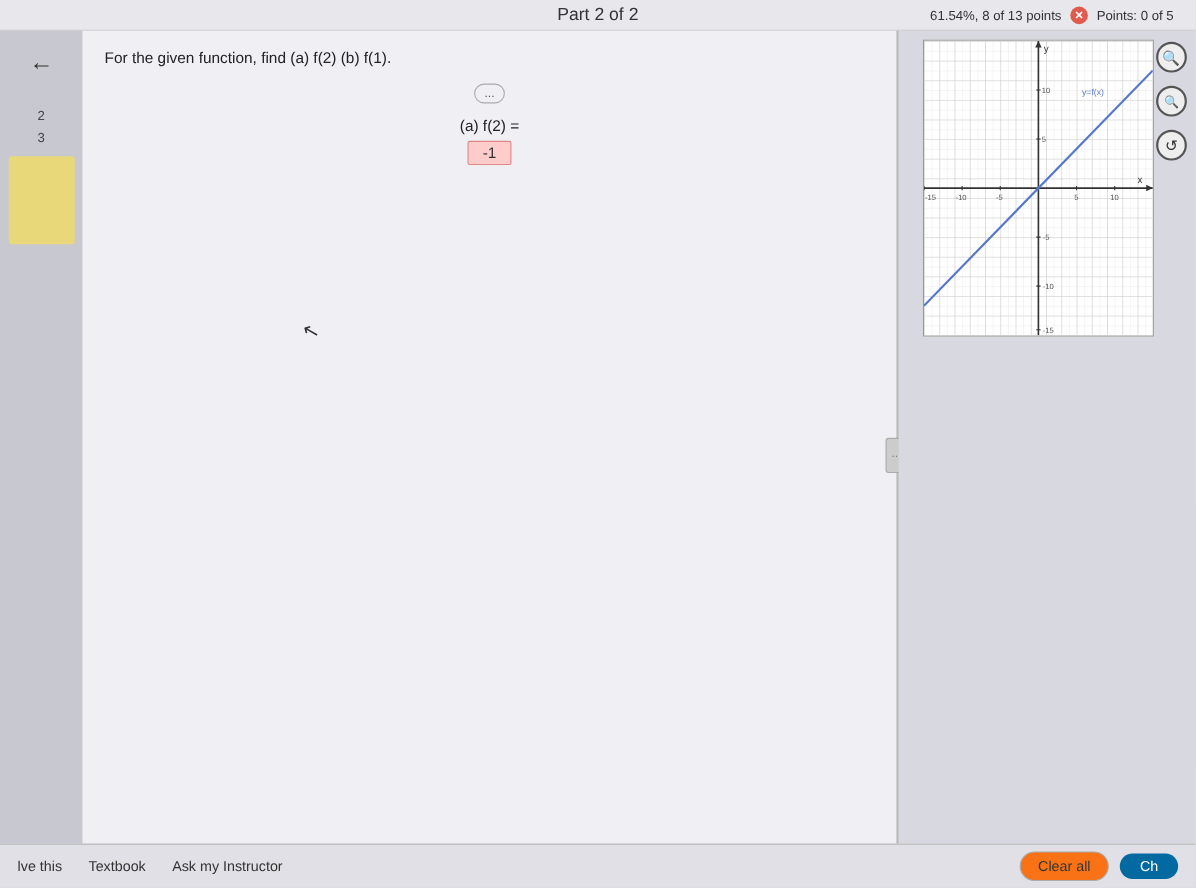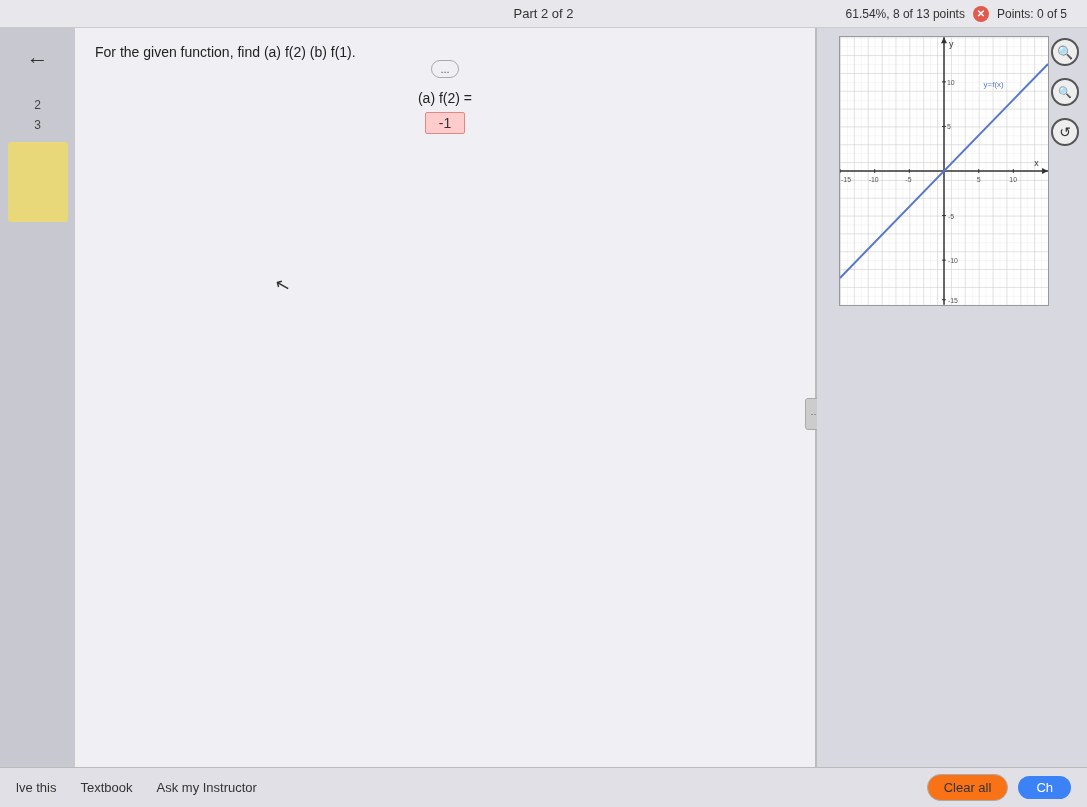--- a/index.html
+++ b/index.html
@@ -19,21 +19,21 @@
       left: 0;
       right: 0;
       height: 28px;
       background: #e8e8ec;
       display: flex;
       align-items: center;
       justify-content: center;
       border-bottom: 1px solid #ccc;
     }
     .top-bar-part {
-      font-size: 13px;
+      font-size: 16px;
       color: #333;
       font-weight: 500;
     }
     .top-bar-score {
       position: absolute;
       right: 20px;
       display: flex;
       align-items: center;
       gap: 8px;
       font-size: 12px;
@@ -91,20 +91,21 @@
       flex: 1;
       background: #f0f0f4;
       display: flex;
       flex-direction: column;
       padding: 16px 20px;
       position: relative;
     }
     .question-header {
       font-size: 14px;
       color: #222;
+      margin-bottom: 16px;
       font-weight: normal;
     }
     .more-button {
       display: inline-block;
       border: 1px solid #aaa;
       border-radius: 10px;
       padding: 2px 8px;
       font-size: 11px;
       color: #555;
       cursor: pointer;
@@ -256,21 +257,21 @@
     .btn-clear {
       background: #f97316;
       border: 1px solid #aaa;
       border-radius: 14px;
       padding: 5px 16px;
       font-size: 13px;
       cursor: pointer;
       color: #333;
     }
     .btn-check {
-      background: #3b82f6;
+      background: #0369a1;
       border: none;
       border-radius: 14px;
       padding: 4px 18px;
       font-size: 13px;
       cursor: pointer;
       color: white;
     }
 
     
     .sidebar-items {

